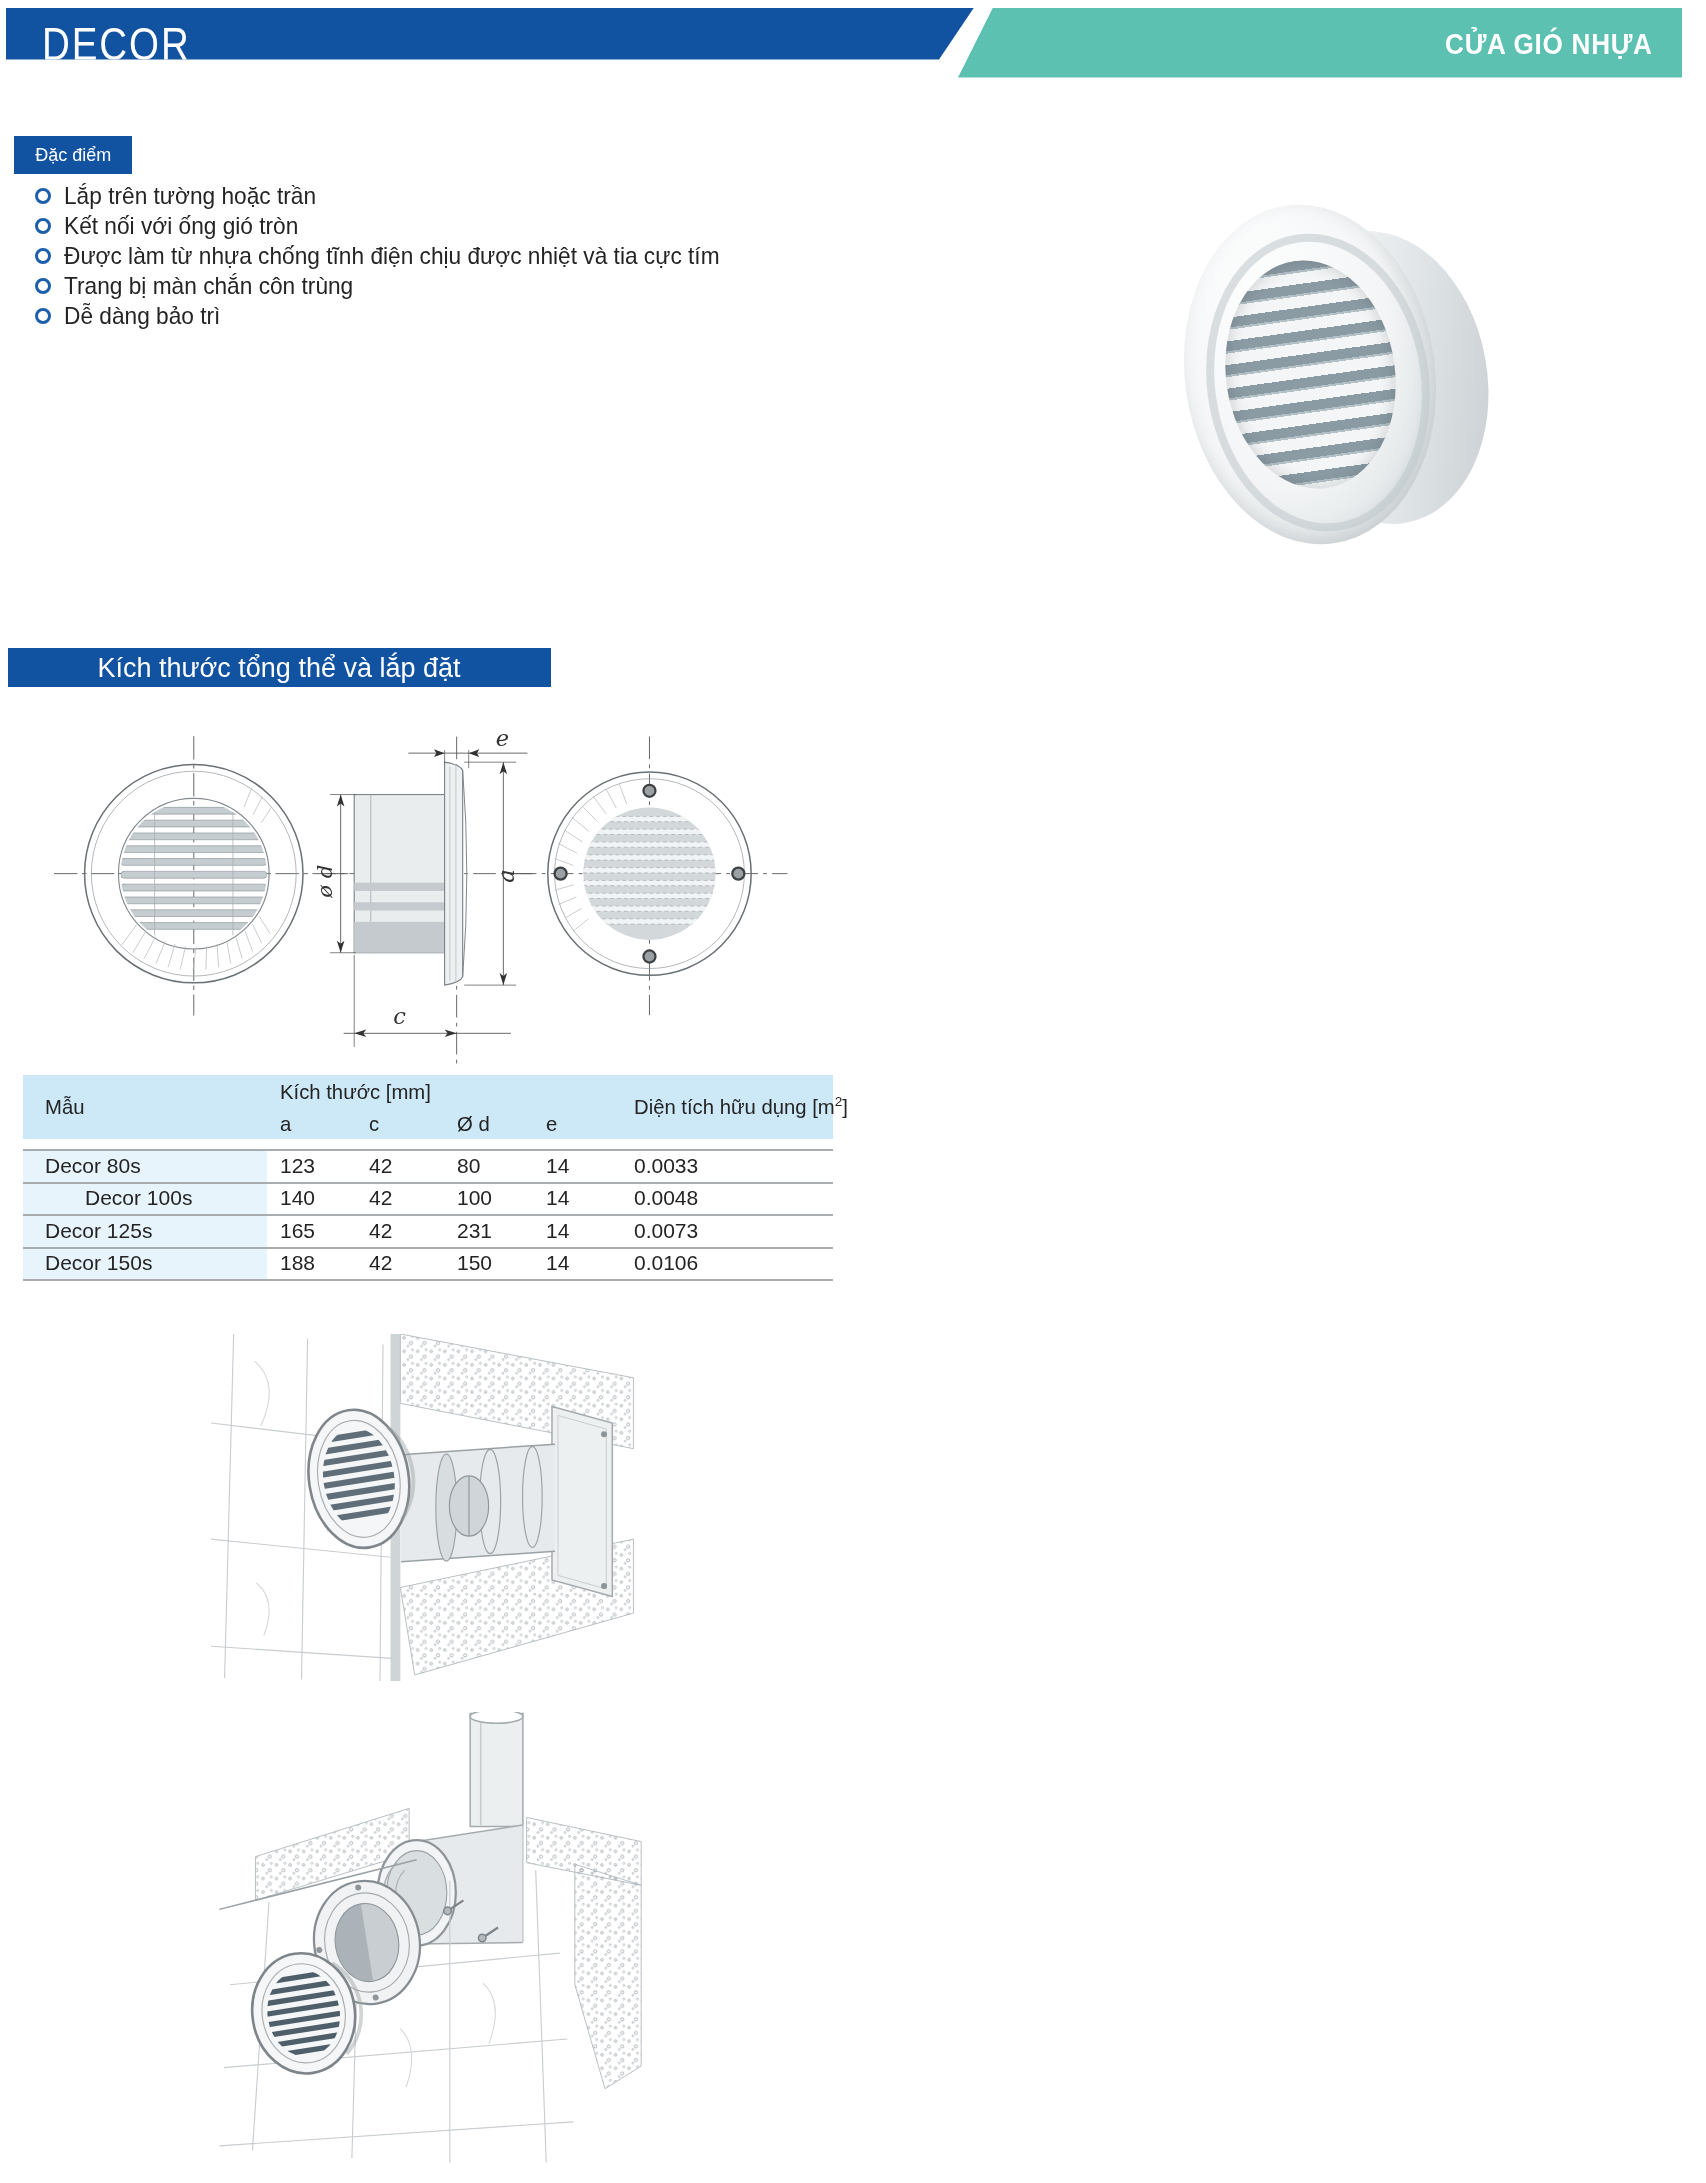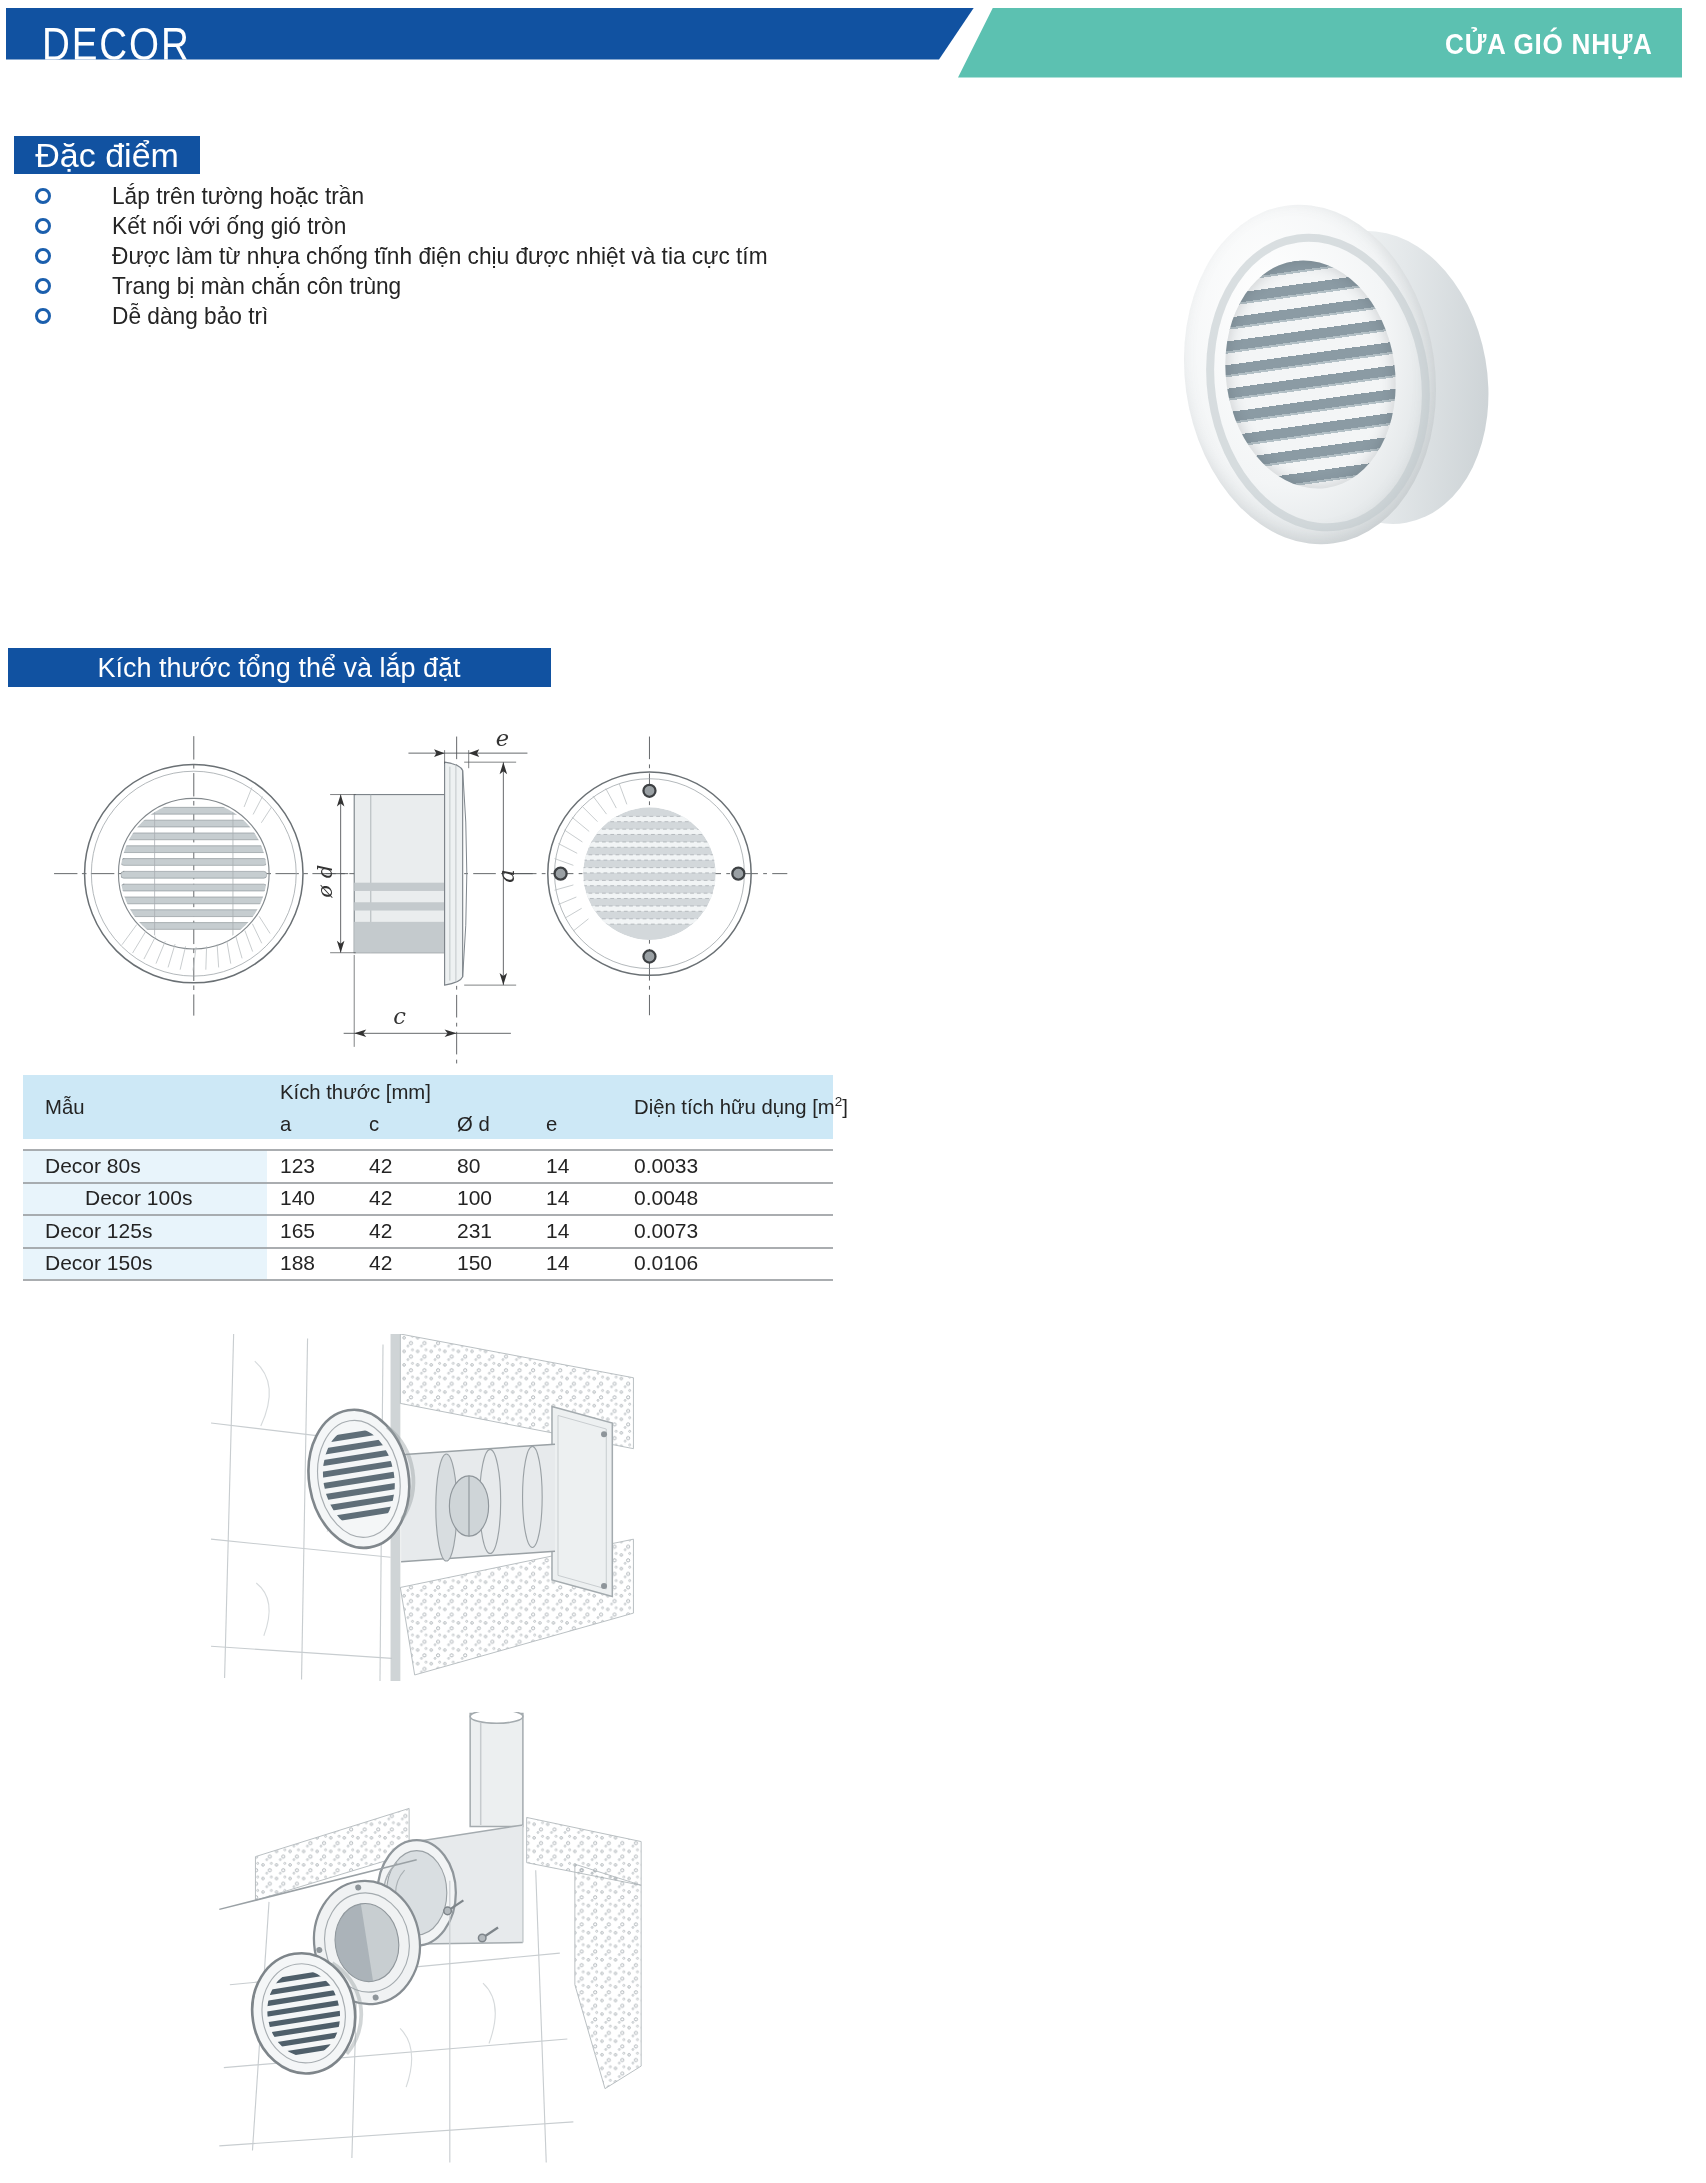--- a/index.html
+++ b/index.html
@@ -11,23 +11,23 @@
             clip-path:polygon(0 0,100% 0,calc(100% - 35px) 100%,0 100%);}
   .hdr-teal{position:absolute;left:958px;top:7.5px;width:724px;height:70px;background:#5CC1B1;
             clip-path:polygon(35px 0,100% 0,100% 100%,0 100%);}
   .hdr-title{position:absolute;left:36px;top:0;height:70px;line-height:72px;color:#ffffff;
              font-size:47px;font-weight:500;letter-spacing:2.3px;transform:scaleX(.82);transform-origin:left center;}
   .hdr-cat{position:absolute;right:29px;top:0;height:70px;line-height:73px;color:#ffffff;
            font-size:29px;font-weight:700;letter-spacing:0.8px;transform:scaleX(.9);transform-origin:right center;}
 
   
   .badge{position:absolute;left:14.3px;top:136px;height:38px;line-height:38px;padding:0 21px;
-         background:#1152A1;color:#ffffff;font-size:34px;}
+         background:#1152A1;color:#ffffff;font-size:18px;}
   .features{position:absolute;left:35px;top:181px;}
-  .feat-row{display:flex;align-items:center;height:30px;gap:48px;}
+  .feat-row{display:flex;align-items:center;height:30px;}
   .bullet{width:9.8px;height:9.8px;border:3px solid #1B5FAD;border-radius:50%;margin-right:13px;flex:0 0 auto;}
   .feat-text{font-size:23.4px;color:#242424;white-space:nowrap;transform:scaleX(.97);transform-origin:left center;}
 
   
   .photo{position:absolute;left:1185px;top:186px;width:304px;height:378px;}
   .drum{position:absolute;left:89px;top:44px;width:213px;height:295px;border-radius:50%;
         transform:rotate(-10deg);
         background:linear-gradient(105deg,#f8fafa 18%,#e4e8ea 55%,#ced4d7 88%);}
   .face{position:absolute;left:0px;top:18px;width:250px;height:341px;border-radius:50%;
         transform:rotate(-8deg);

